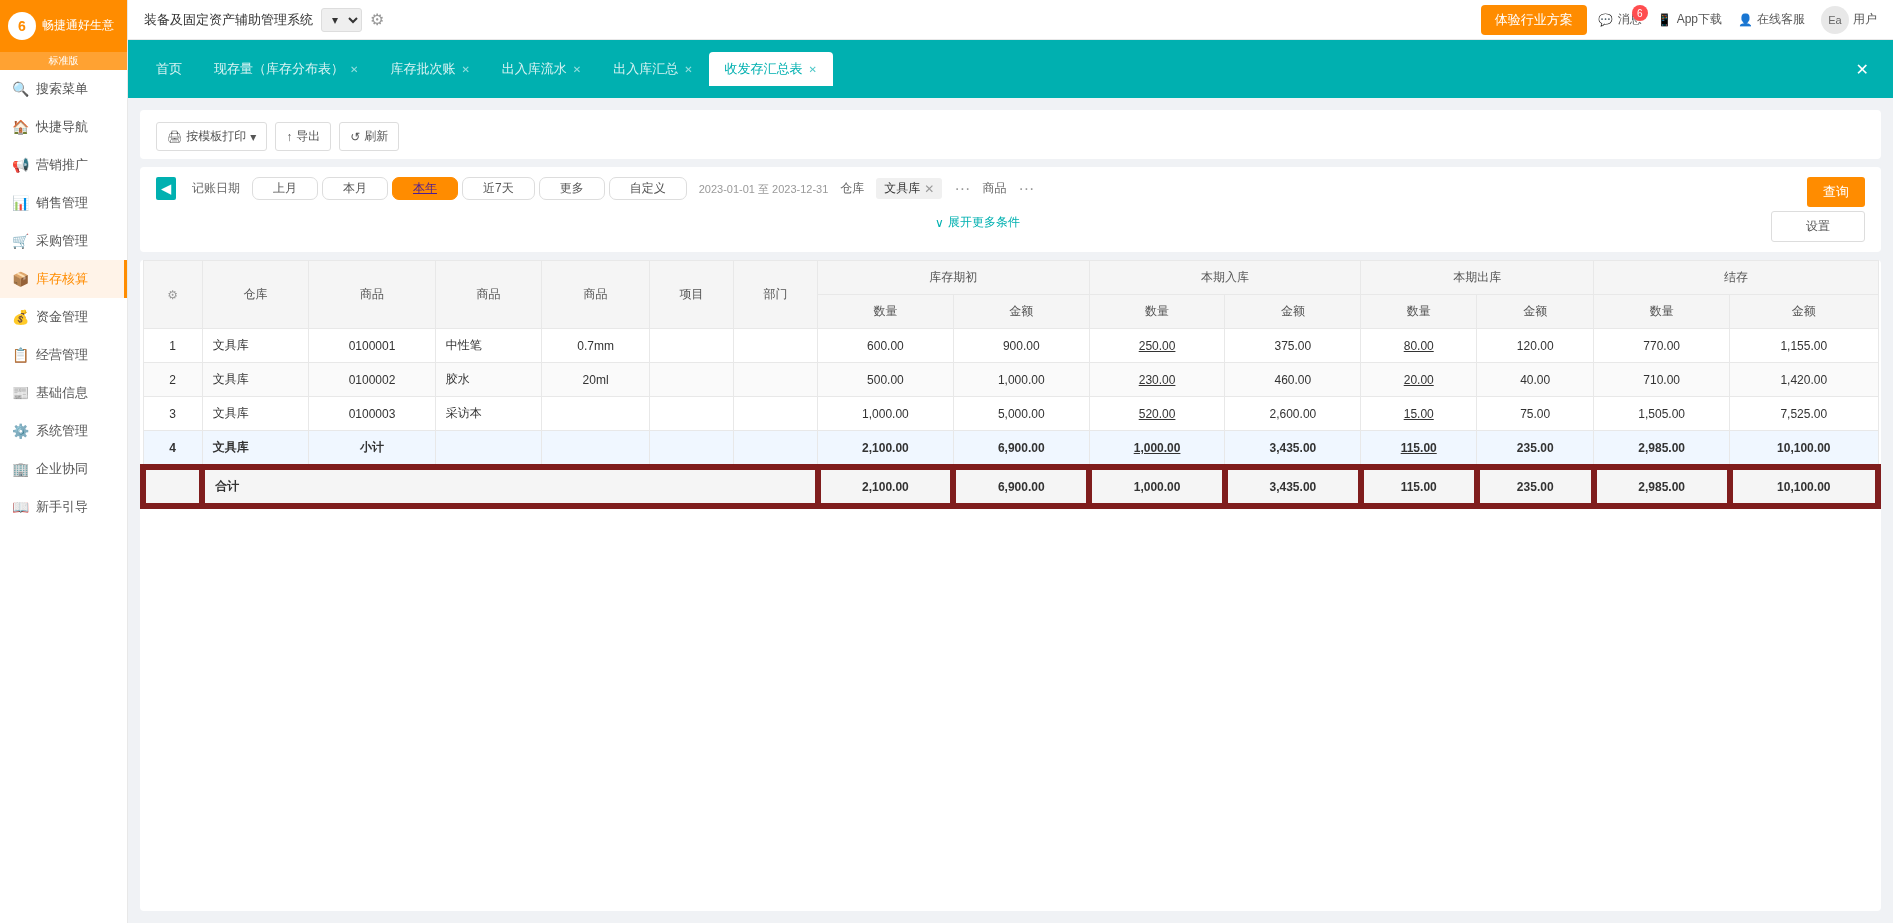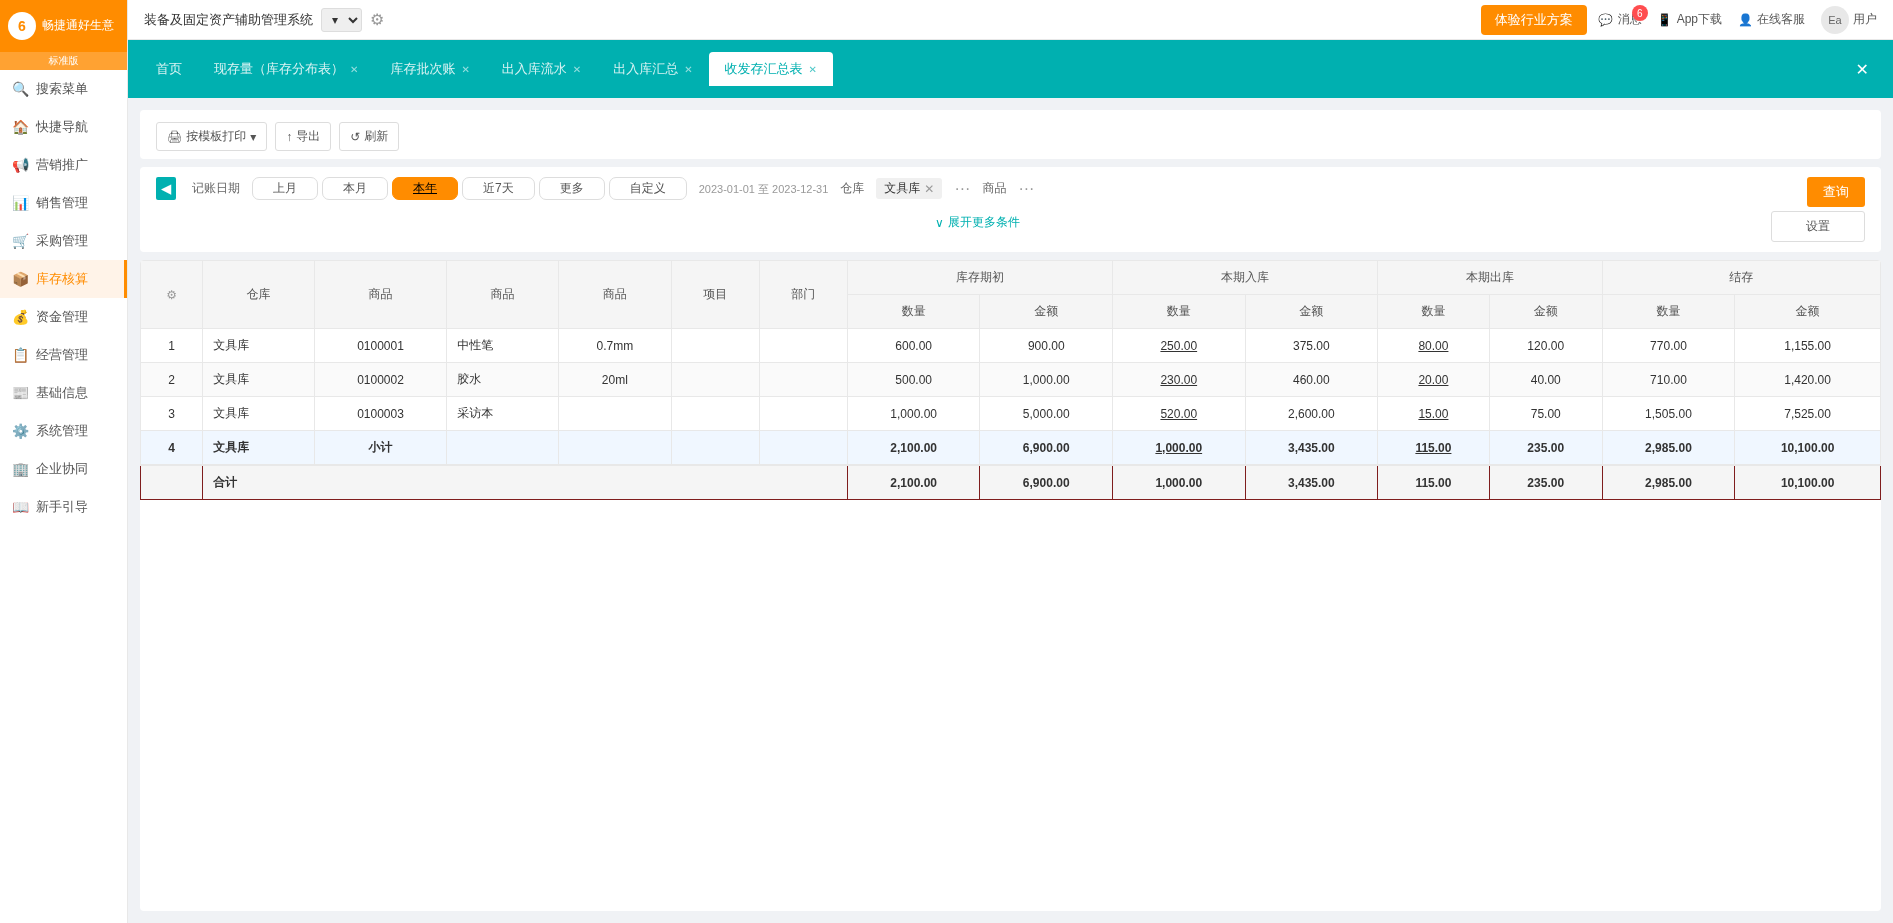--- a/index.html
+++ b/index.html
@@ -37,21 +37,21 @@
     .tabs-close-all { margin-left: auto; padding: 0 12px; color: #fff; cursor: pointer; font-size: 16px; }
 
     
     .content { flex: 1; overflow-y: auto; background: #f0f2f5; padding: 12px; display: flex; flex-direction: column; gap: 8px; }
     .page-title { font-size: 15px; font-weight: bold; color: #333; }
     .btn-toolbar { display: flex; align-items: center; gap: 4px; padding: 5px 10px; border: 1px solid #ddd; background: #fff; cursor: pointer; border-radius: 3px; font-size: 12px; color: #555; }
     .filter-row { display: flex; align-items: center; gap: 12px; flex-wrap: wrap; }
     .filter-label { font-size: 12px; color: #666; white-space: nowrap; }
     .date-shortcuts { display: flex; align-items: center; gap: 4px; }
     .date-btn { padding: 2px 20px; border: 1px solid #ddd; border-radius: 7px; cursor: pointer; font-size: 12px; color: #555; background: #fff; }
-    .date-btn.active { background: #ff8c00; color: #000000; border-color: #ff8c00; text-decoration: underline; }
+    .date-btn.active { background: #ff8c00; color: #4c1d95; border-color: #ff8c00; text-decoration: underline; }
     .date-range { font-size: 11px; color: #999; margin-top: 2px; }
     .filter-tag { display: flex; align-items: center; gap: 4px; background: #f0f0f0; padding: 2px 8px; border-radius: 3px; font-size: 12px; }
     .filter-tag .remove { cursor: pointer; color: #999; }
     .filter-ellipsis { color: #999; cursor: pointer; font-size: 16px; }
     .expand-btn { display: flex; align-items: center; gap: 4px; color: #00b0b0; cursor: pointer; font-size: 12px; margin-top: 8px; }
     .btn-query { background: #ff8c00; color: #fff; border: none; padding: 6px 16px; border-radius: 3px; cursor: pointer; font-size: 13px; margin-left: 36px; }
     .btn-settings { background: #fff; color: #555; border: 1px solid #ddd; padding: 6px 12px; border-radius: 3px; cursor: pointer; font-size: 12px; }
 
     
     .table-container { background: #fff; border-radius: 4px; overflow: hidden; flex: 1; }
@@ -62,21 +62,21 @@
     table tbody tr { background: #fff; }
     table tbody tr:nth-child(even) { background: #fafafa; }
     table tbody td { padding: 8px 10px; border: 1px solid #e8e8e8; text-align: center; color: #333; white-space: nowrap; }
     table tbody td.left { text-align: left; }
     table tbody tr.subtotal td { font-weight: bold; background: #f0f7ff; }
     .underline-link { text-decoration: underline; color: #333; cursor: pointer; }
     .settings-icon { cursor: pointer; color: #999; }
 
     
     .table-footer { background: #f5f5f5; border-top: 2px solid #e8e8e8; }
-    .table-footer td { padding: 8px 10px; font-weight: bold; text-align: center; border: 1px solid #7f1d1d; }
+    .table-footer td { padding: 8px 10px; font-weight: bold; text-align: center; border: 6px solid #7f1d1d; }
     .expand-row { display: flex; justify-content: center; margin-top: 6px; }
     .arrow-btn { background: #00b0b0; color: #fff; border: none; width: 20px; display: flex; align-items: center; justify-content: center; cursor: pointer; border-radius: 2px; padding: 4px; margin-right: 8px; flex-shrink: 0; }
   </style>
 </head>
 <body>
 
 <div class="sidebar">
   <div class="sidebar-logo">
     <div class="logo-icon">6</div>
     <div class="logo-text">畅捷通好生意</div>

